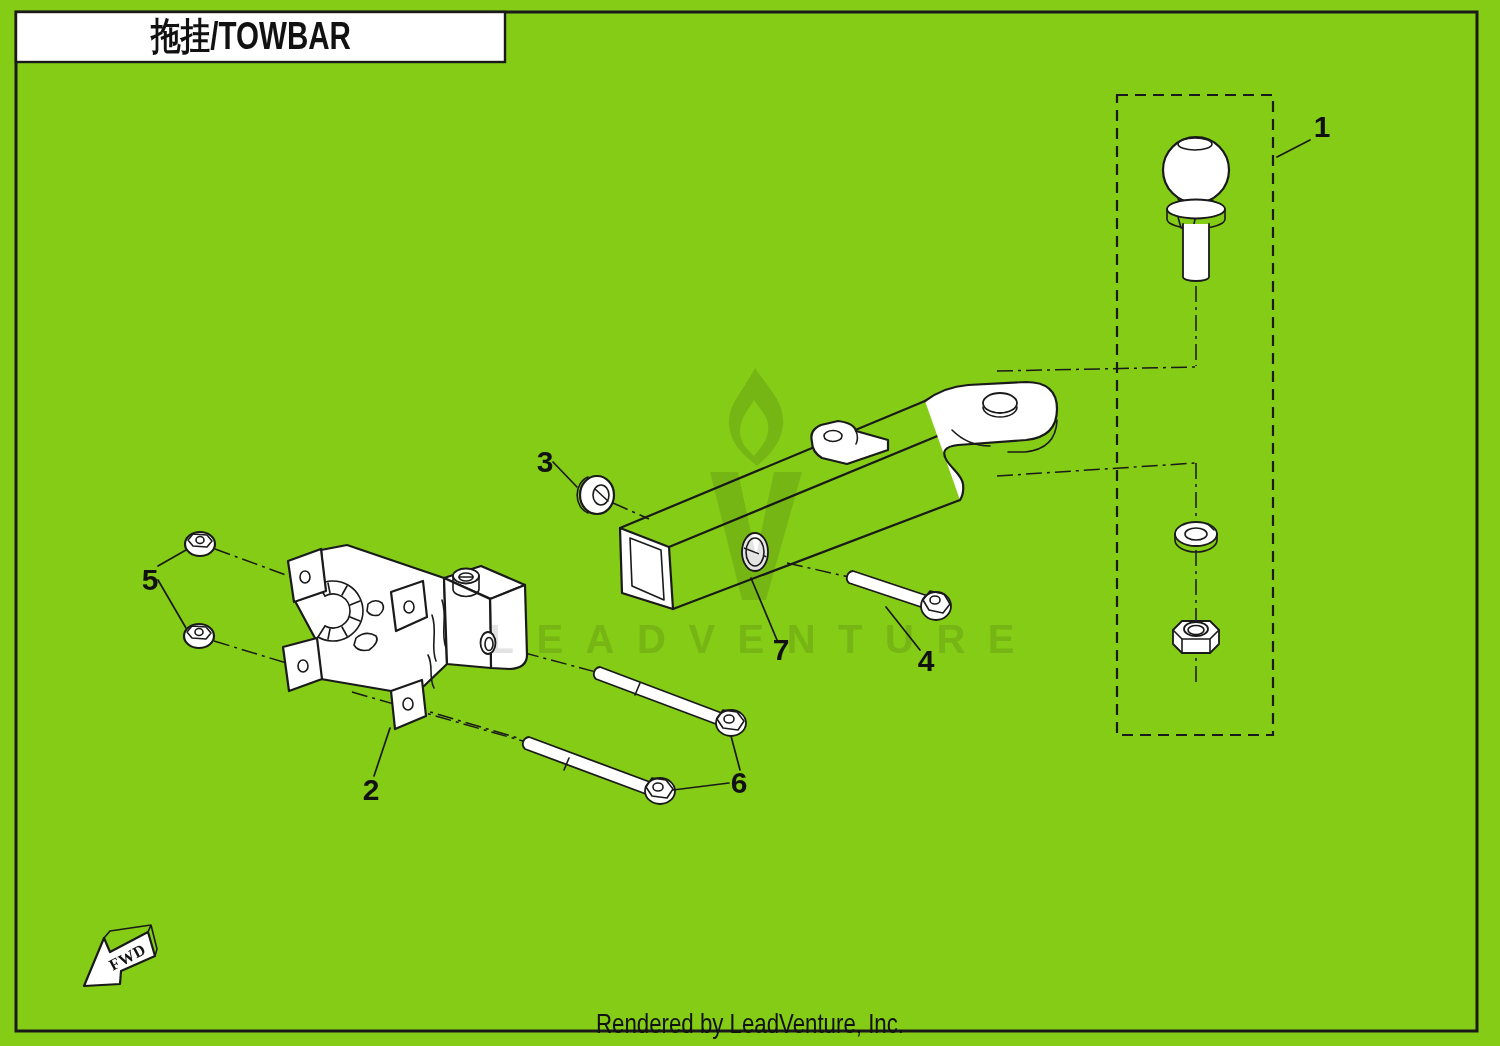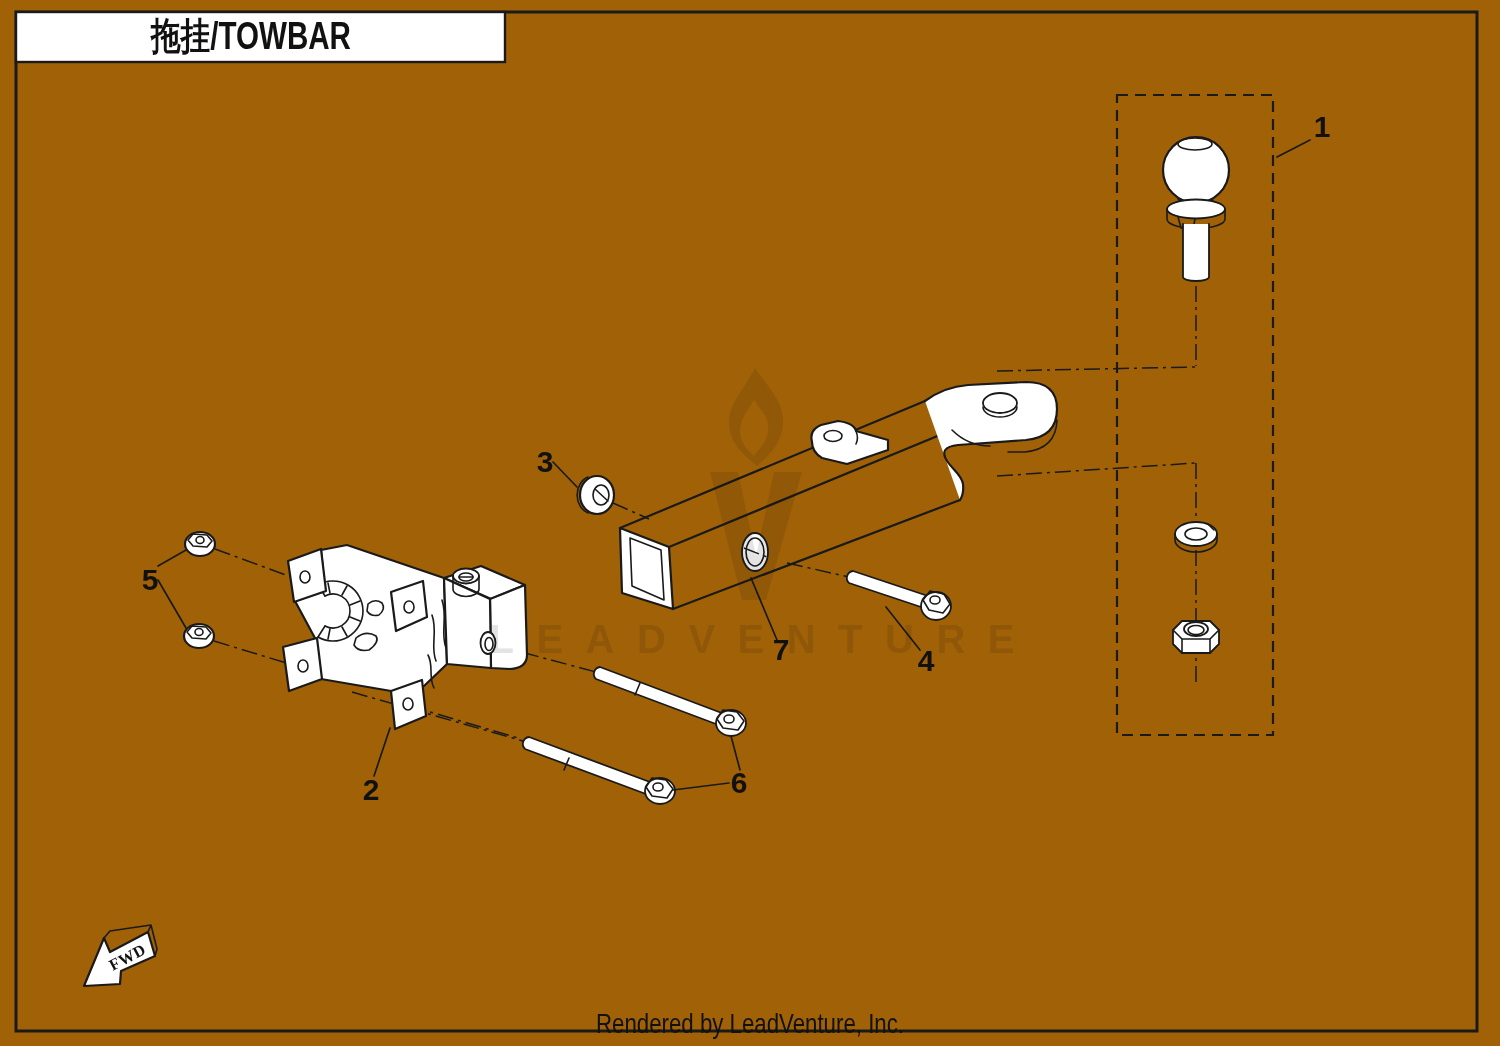--- a/index.html
+++ b/index.html
@@ -1,19 +1,19 @@
 <!DOCTYPE html>
 <html><head>
 <meta charset="utf-8">
 <style>
   html,body{margin:0;padding:0;background:#f2f2f2;}
   .page{
     position:relative;
     width:1500px;height:1046px;
-    background:#a16207;
+    background:#84cc16;
     font-family:"Liberation Sans", sans-serif;
     overflow:hidden;
   }
   svg{position:absolute;left:0;top:0;}
   .outline{fill:#ffffff;stroke:#1a1a1a;stroke-width:2.2;stroke-linejoin:round;stroke-linecap:round;}
   .outline-thin{fill:none;stroke:#1a1a1a;stroke-width:1.6;stroke-linejoin:round;stroke-linecap:round;}
   .outline-fill{fill:#ffffff;stroke:#1a1a1a;stroke-width:1.8;stroke-linejoin:round;stroke-linecap:round;}
   .axis{fill:none;stroke:#1a1a1a;stroke-width:1.5;stroke-dasharray:16 5 3 5;}
   .leader{fill:none;stroke:#1a1a1a;stroke-width:1.7;stroke-linecap:round;}
   .callout-num{font-family:"Liberation Sans",sans-serif;font-size:30px;font-weight:bold;fill:#111;}

